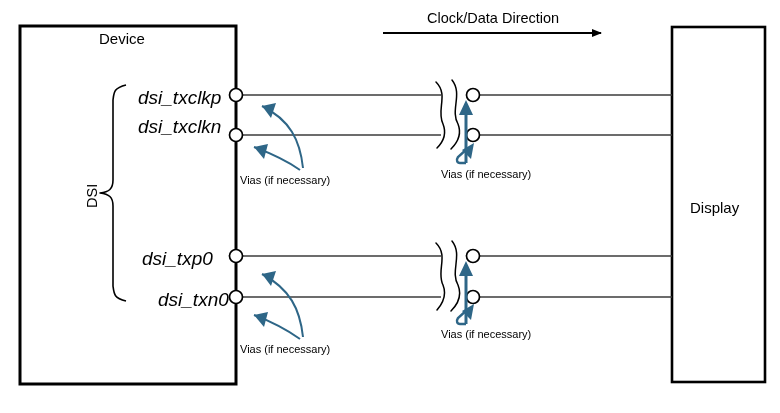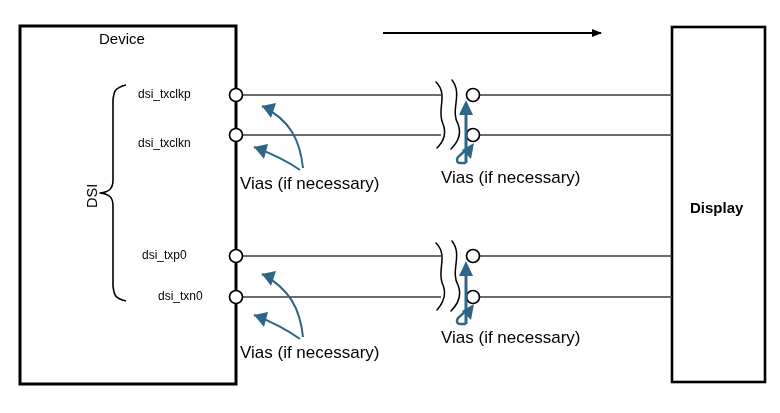--- a/index.html
+++ b/index.html
@@ -3,22 +3,22 @@
 <meta charset="utf-8">
 <style>
   html,body{margin:0;padding:0;background:#ffffff;}
   body{width:780px;height:413px;overflow:hidden;
        font-family:"Liberation Sans","DejaVu Sans",sans-serif;}
   #stage{position:relative;width:780px;height:413px;background:#fff;}
   svg#diagram{position:absolute;left:0;top:0;width:780px;height:413px;}
   .lbl{position:absolute;color:#000;white-space:nowrap;font-size:14.5px;
        font-family:"Liberation Sans","DejaVu Sans",sans-serif;}
   .lbl-box{font-size:15px;}
-  .lbl-pin{font-size:12px;}
-  .lbl-vias{font-size:17px;}
+  .lbl-pin{font-size:19px;font-style:italic;}
+  .lbl-vias{font-size:11px;}
   .lbl-dir{font-size:14.5px;}
   .rot{transform:rotate(-90deg);transform-origin:left top;}
 </style>
 </head>
 <body>
 
 <div id="stage">
 
   <svg id="diagram" viewBox="0 0 780 413">
     <defs>
@@ -91,27 +91,28 @@
     <g>
       <path d="M466,324 L466,268" fill="none" stroke="#2e6687" stroke-width="3"></path>
       <path d="M466,261 L459,276 L473,276 Z" fill="#2e6687"></path>
       <path d="M466,324 L460,324 C457,324 456,321 458,318 L468,309" fill="none" stroke="#2e6687" stroke-width="2.4"></path>
       <path d="M474,304 L462,311 L471,320 Z" fill="#2e6687"></path>
     </g>
   </svg>
 
   <div class="lbl lbl-box" style="left:99px;top:30px;text-align:center;">Device</div>
 
-  <div class="lbl lbl-box" style="left:690px;top:199px;font-weight:bold;">Display</div>
+  <div class="lbl lbl-box" style="left:690px;top:199px;">Display</div>
 
+  <div class="lbl lbl-dir" style="left:427px;top:10px;">Clock/Data Direction</div>
 
   <div class="lbl rot" style="left:84px;top:208px;">DSI</div>
 
   <div class="lbl lbl-pin" style="left:138px;top:87px;">dsi_txclkp</div>
-  <div class="lbl lbl-pin" style="left:138px;top:136px;">dsi_txclkn</div>
+  <div class="lbl lbl-pin" style="left:138px;top:116px;">dsi_txclkn</div>
   <div class="lbl lbl-pin" style="left:142px;top:248px;">dsi_txp0</div>
   <div class="lbl lbl-pin" style="left:158px;top:289px;">dsi_txn0</div>
 
   <div class="lbl lbl-vias" style="left:240px;top:174px;">Vias (if necessary)</div>
   <div class="lbl lbl-vias" style="left:441px;top:168px;">Vias (if necessary)</div>
   <div class="lbl lbl-vias" style="left:240px;top:343px;">Vias (if necessary)</div>
   <div class="lbl lbl-vias" style="left:441px;top:328px;">Vias (if necessary)</div>
 
 </div>
 

